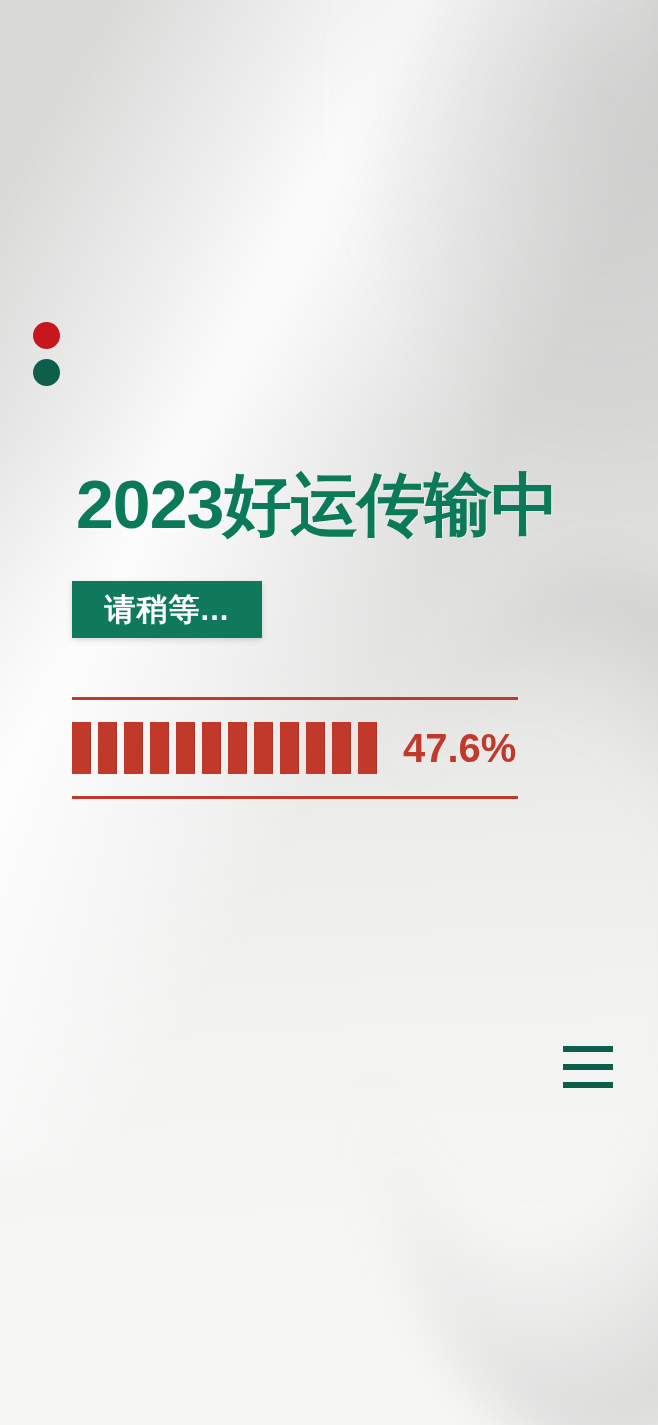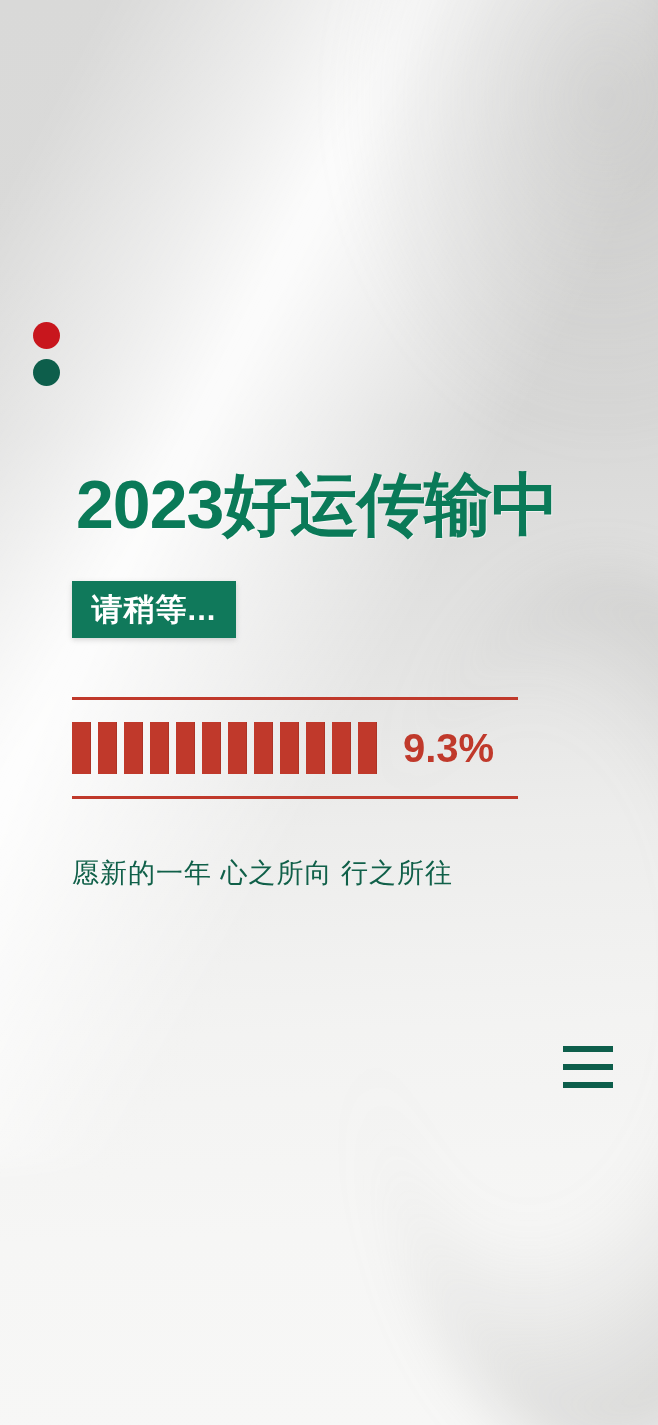--- a/index.html
+++ b/index.html
@@ -109,21 +109,21 @@
     white-space: nowrap;
     text-shadow: 1px 1px 0 rgba(255,255,255,0.55);
     margin-left: 8px;
   }
 
   
   .wait-tag {
     position: absolute;
     left: 72px;
     top: 581px;
-    width: 164px;
+    width: 190px;
     height: 57px;
     background: #10795b;
     color: #ffffff;
     font-size: 31px;
     font-weight: 700;
     letter-spacing: 1px;
     display: flex;
     align-items: center;
     justify-content: center;
     box-sizing: border-box;
@@ -233,26 +233,25 @@
           <span class="bar"></span>
           <span class="bar"></span>
           <span class="bar"></span>
           <span class="bar"></span>
           <span class="bar"></span>
           <span class="bar"></span>
           <span class="bar"></span>
           <span class="bar"></span>
           <span class="bar"></span>
         </div>
-        <div class="pct">9.3%</div>
+        <div class="pct">47.6%</div>
       </div>
       <div class="rule bottom"></div>
     </div>
 
-    <div class="wish">愿新的一年 心之所向 行之所往</div>
 
     <div class="hamburger">
       <span></span>
       <span></span>
       <span></span>
     </div>
 
   </div>
 </div>
 

